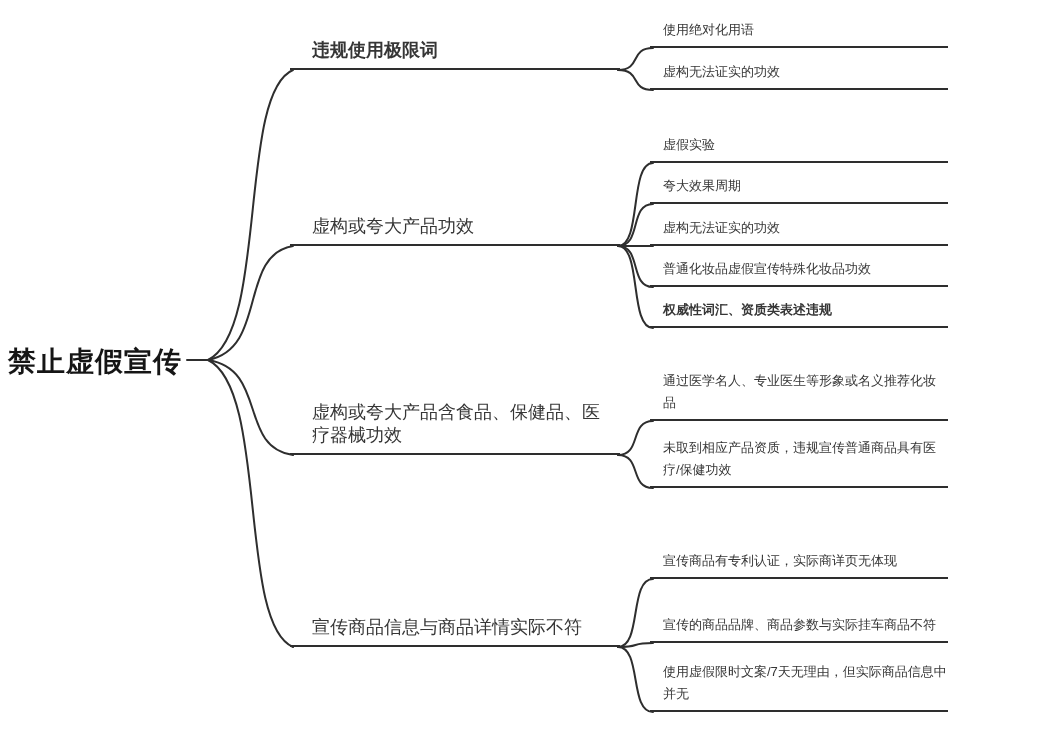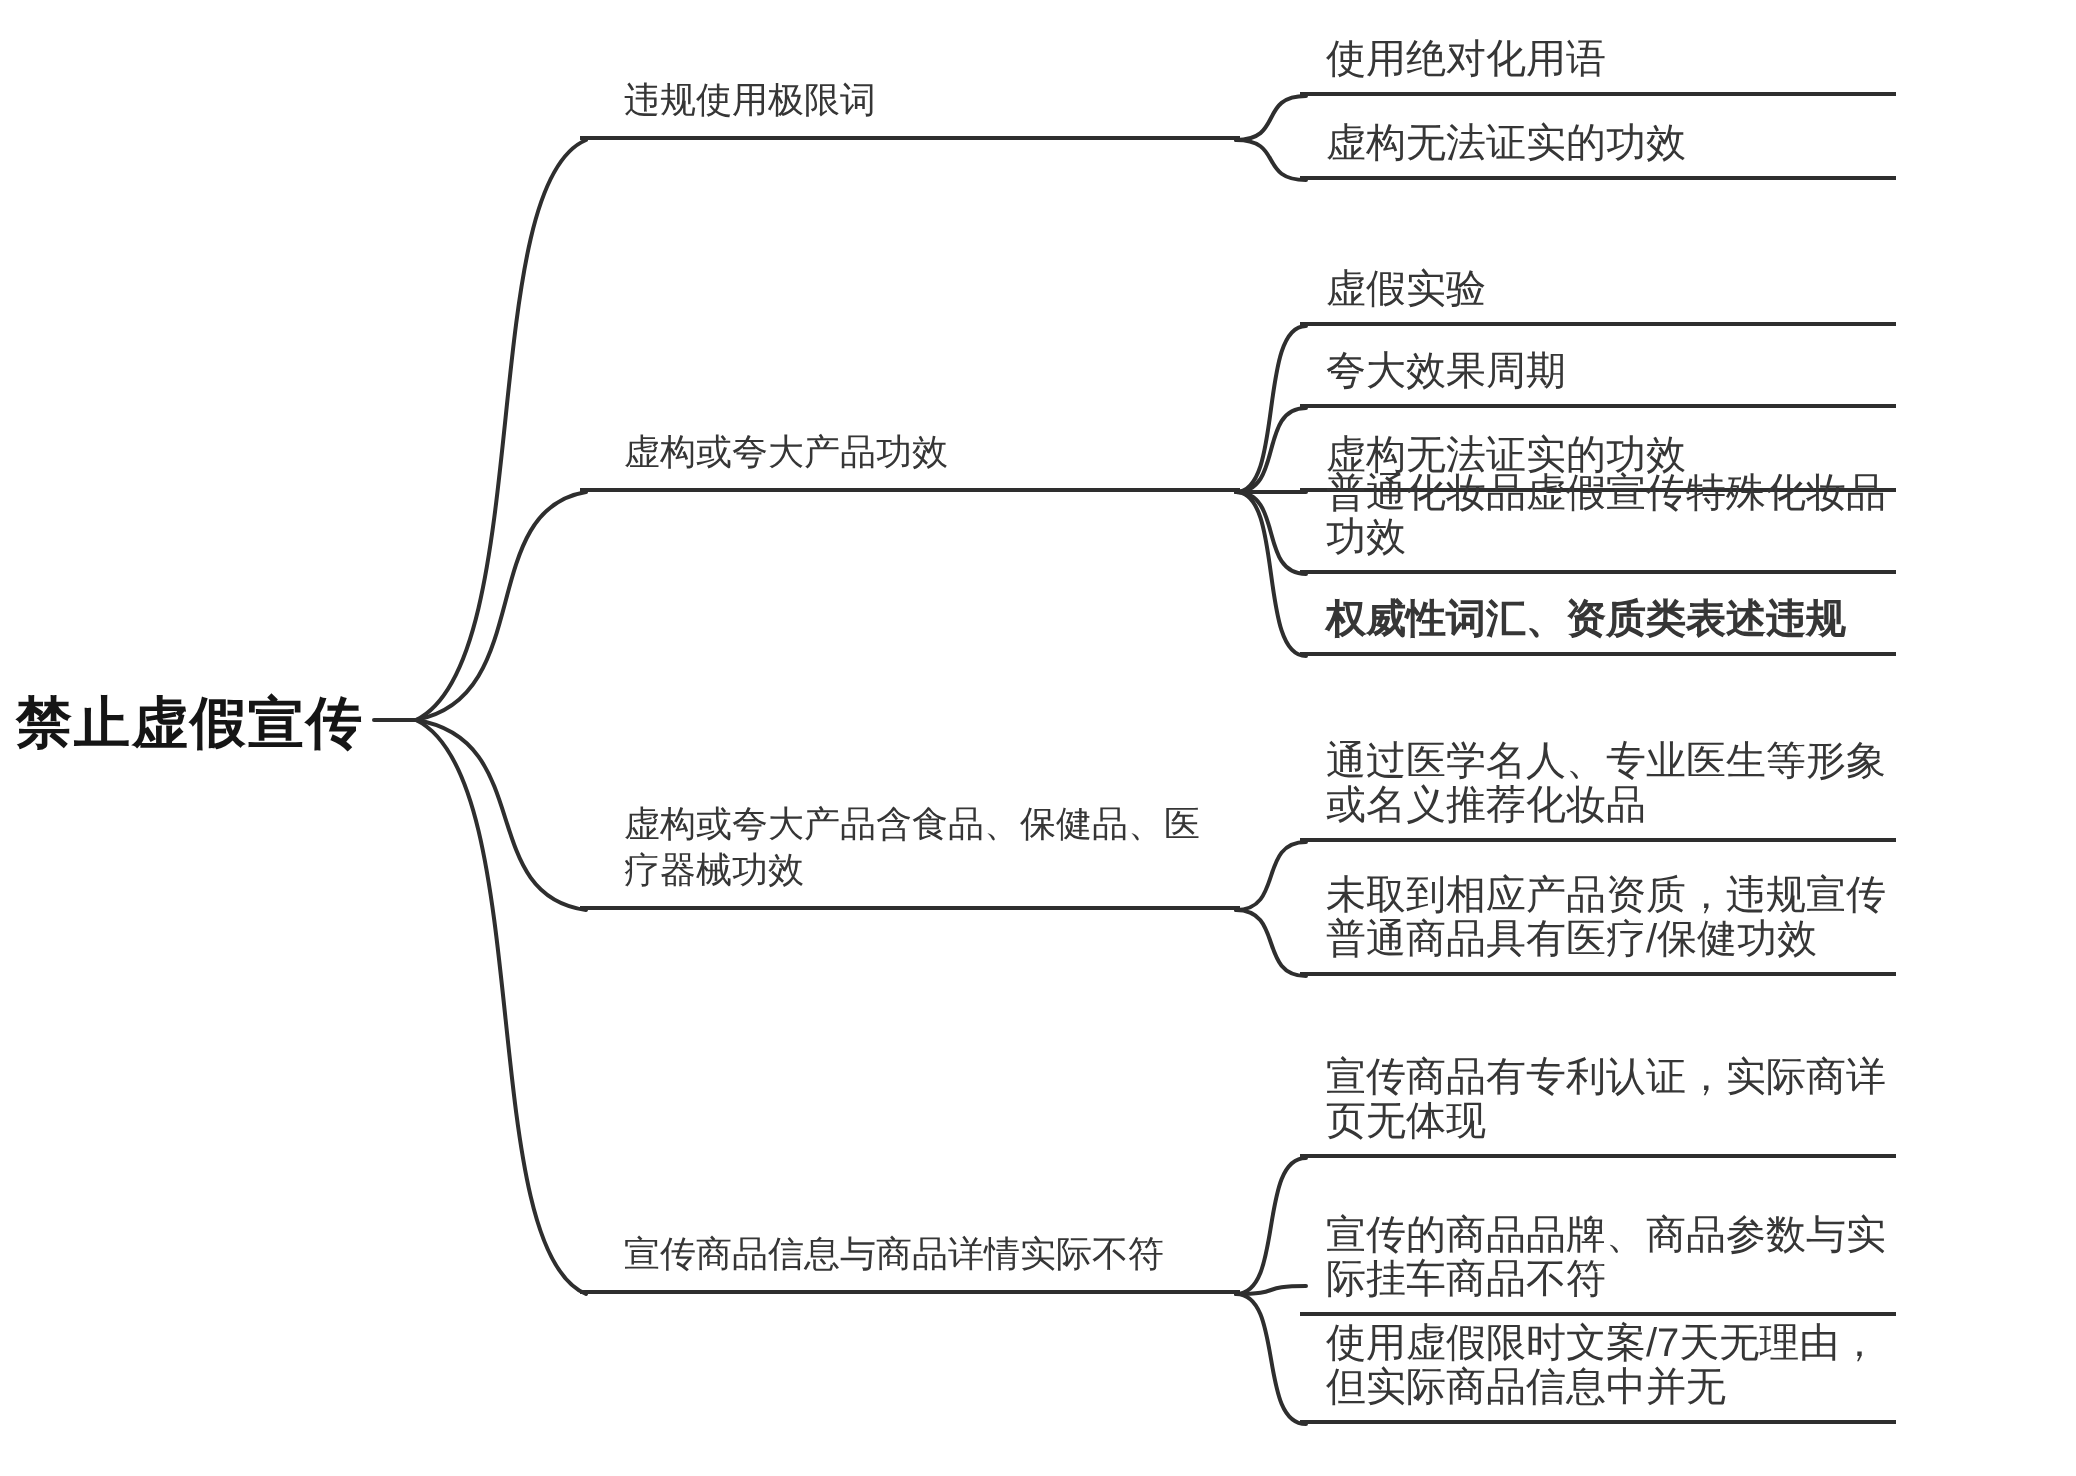--- a/index.html
+++ b/index.html
@@ -42,21 +42,21 @@
     line-height: 23px;
     color: #363636;
     cursor: default;
   }
   .leaf-node {
     position: absolute;
     left: 650px;
     width: 285px;
     padding: 0 0 5px 13px;
     border-bottom: 2px solid #2e2e2e;
-    font-size: 20px;
+    font-size: 13px;
     line-height: 22px;
     color: #363636;
     cursor: default;
   }
 </style>
 </head>
 <body>
 
 <div class="canvas">
 
@@ -75,33 +75,33 @@
       <path d="M 618 455 C 642 455, 629 421, 653 421" fill="none" stroke="#2e2e2e" stroke-width="2" stroke-linecap="round"></path>
       <path d="M 618 455 C 642 455, 629 488, 653 488" fill="none" stroke="#2e2e2e" stroke-width="2" stroke-linecap="round"></path>
       <path d="M 208 360 C 268 388.7, 238 624.04, 293 647" fill="none" stroke="#2e2e2e" stroke-width="2" stroke-linecap="round"></path>
       <path d="M 618 647 C 642 647, 629 579, 653 579" fill="none" stroke="#2e2e2e" stroke-width="2" stroke-linecap="round"></path>
       <path d="M 618 647 C 642 647, 629 643, 653 643" fill="none" stroke="#2e2e2e" stroke-width="2" stroke-linecap="round"></path>
       <path d="M 618 647 C 642 647, 629 712, 653 712" fill="none" stroke="#2e2e2e" stroke-width="2" stroke-linecap="round"></path>
     </svg>
 
   <div class="root-node">禁止虚假宣传</div>
 
-  <div class="branch-node" style="bottom:668px;">违规使用极限词</div>
+  <div class="branch-node" style="bottom:668px;font-weight:bold;">违规使用极限词</div>
   <div class="leaf-node" style="bottom:690px;">使用绝对化用语</div>
   <div class="leaf-node" style="bottom:648px;">虚构无法证实的功效</div>
 
   <div class="branch-node" style="bottom:492px;">虚构或夸大产品功效</div>
   <div class="leaf-node" style="bottom:575px;">虚假实验</div>
   <div class="leaf-node" style="bottom:534px;">夸大效果周期</div>
   <div class="leaf-node" style="bottom:492px;">虚构无法证实的功效</div>
   <div class="leaf-node" style="bottom:451px;">普通化妆品虚假宣传特殊化妆品功效</div>
   <div class="leaf-node" style="bottom:410px;font-weight:bold;">权威性词汇、资质类表述违规</div>
 
   <div class="branch-node" style="bottom:283px;">虚构或夸大产品含食品、保健品、医疗器械功效</div>
   <div class="leaf-node" style="bottom:317px;">通过医学名人、专业医生等形象或名义推荐化妆品</div>
   <div class="leaf-node" style="bottom:250px;margin-top:16px;">未取到相应产品资质，违规宣传普通商品具有医疗/保健功效</div>
 
   <div class="branch-node" style="bottom:91px;">宣传商品信息与商品详情实际不符</div>
   <div class="leaf-node" style="bottom:159px;">宣传商品有专利认证，实际商详页无体现</div>
-  <div class="leaf-node" style="bottom:80px;margin-top:16px;">宣传的商品品牌、商品参数与实际挂车商品不符</div>
+  <div class="leaf-node" style="bottom:95px;margin-top:16px;">宣传的商品品牌、商品参数与实际挂车商品不符</div>
   <div class="leaf-node" style="bottom:26px;">使用虚假限时文案/7天无理由，但实际商品信息中并无</div>
 
 </div>
 
 </body></html>

